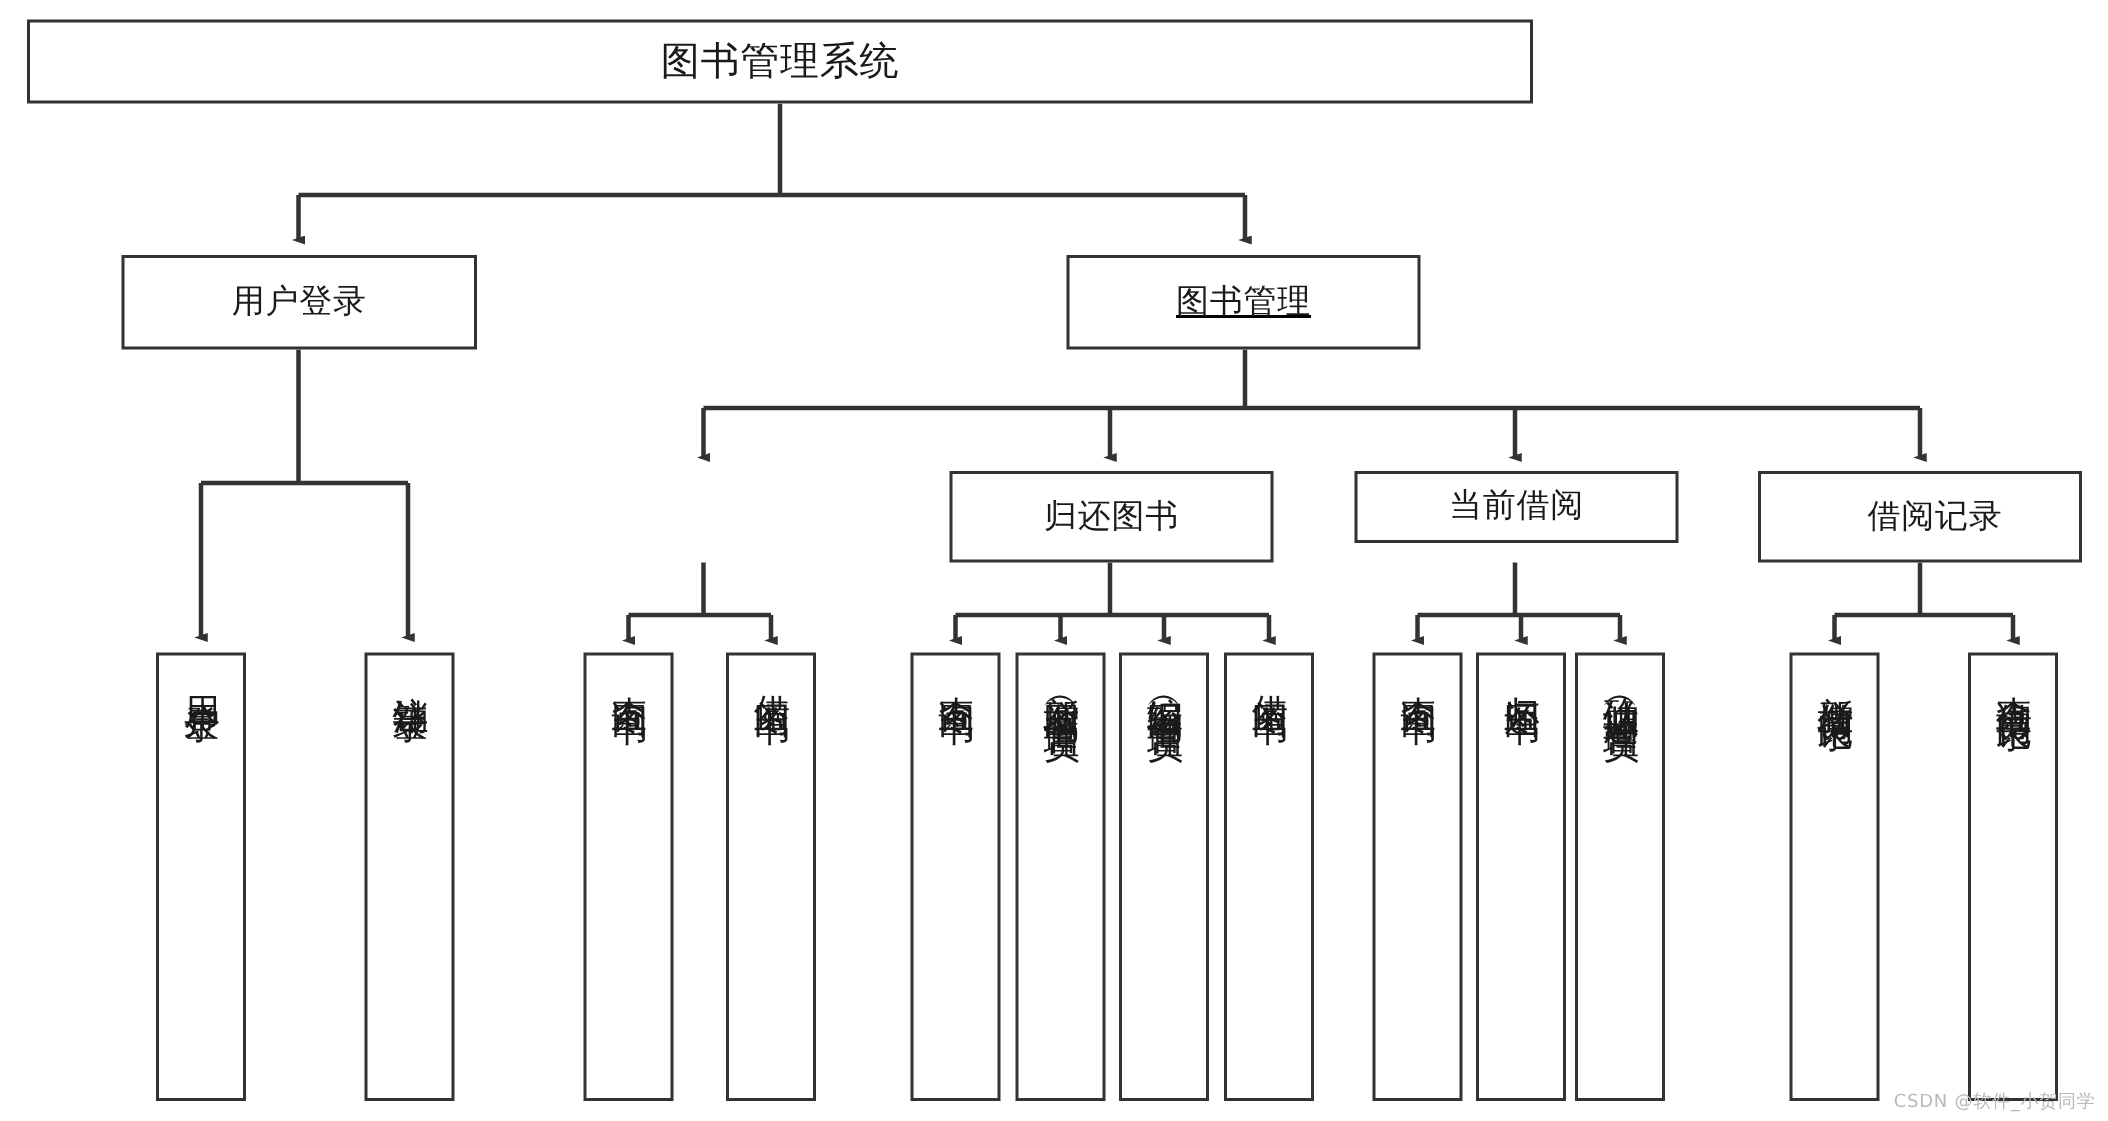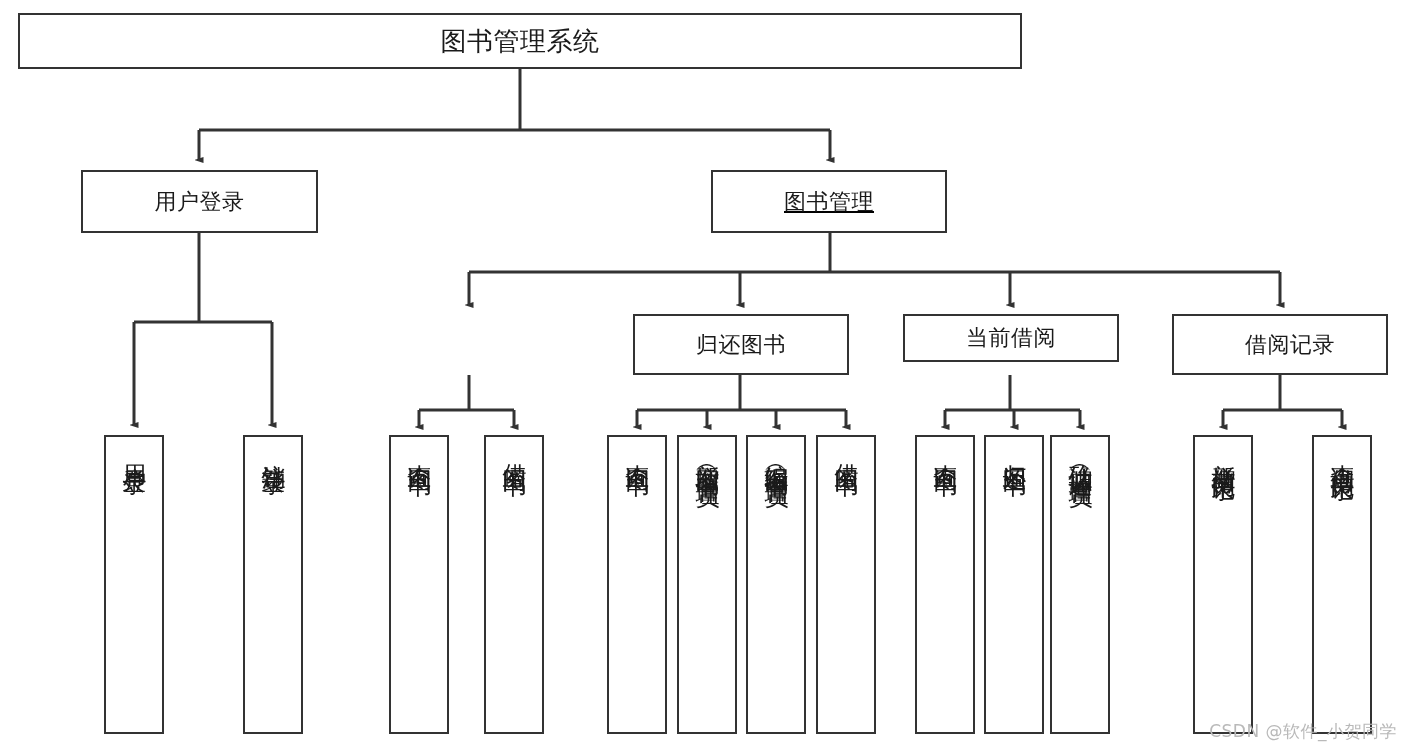--- a/index.html
+++ b/index.html
@@ -63,21 +63,21 @@
     text-orientation: upright;
     font-size: 24px;
     line-height: 1.05;
     letter-spacing: 3px;
     white-space: nowrap;
   }
   .watermark {
     position: absolute;
     right: 8px;
     bottom: 4px;
-    font-size: 17px;
+    font-size: 12px;
     color: #b9b9b9;
     letter-spacing: 0.5px;
     white-space: nowrap;
     font-family: "DejaVu Sans", "Liberation Sans", sans-serif;
   }
 </style>
 </head>
 <body>
 
 <div id="diagram-root">

